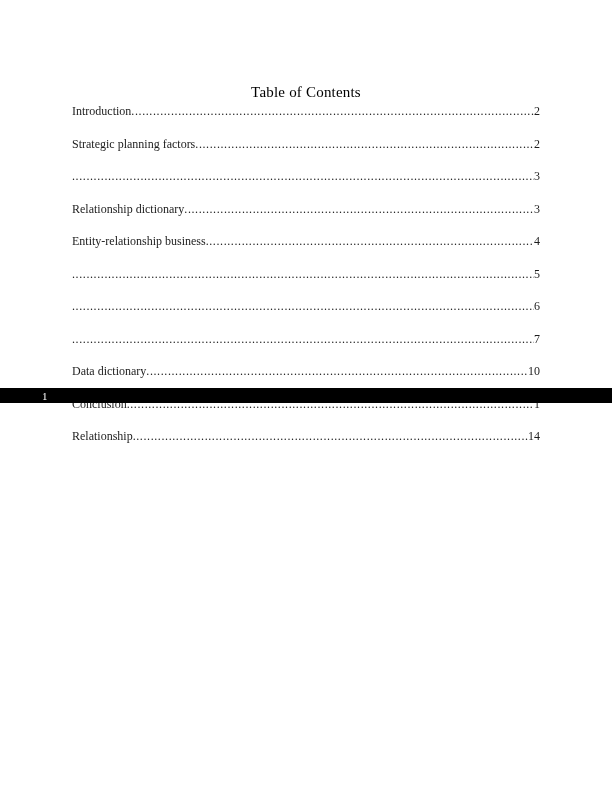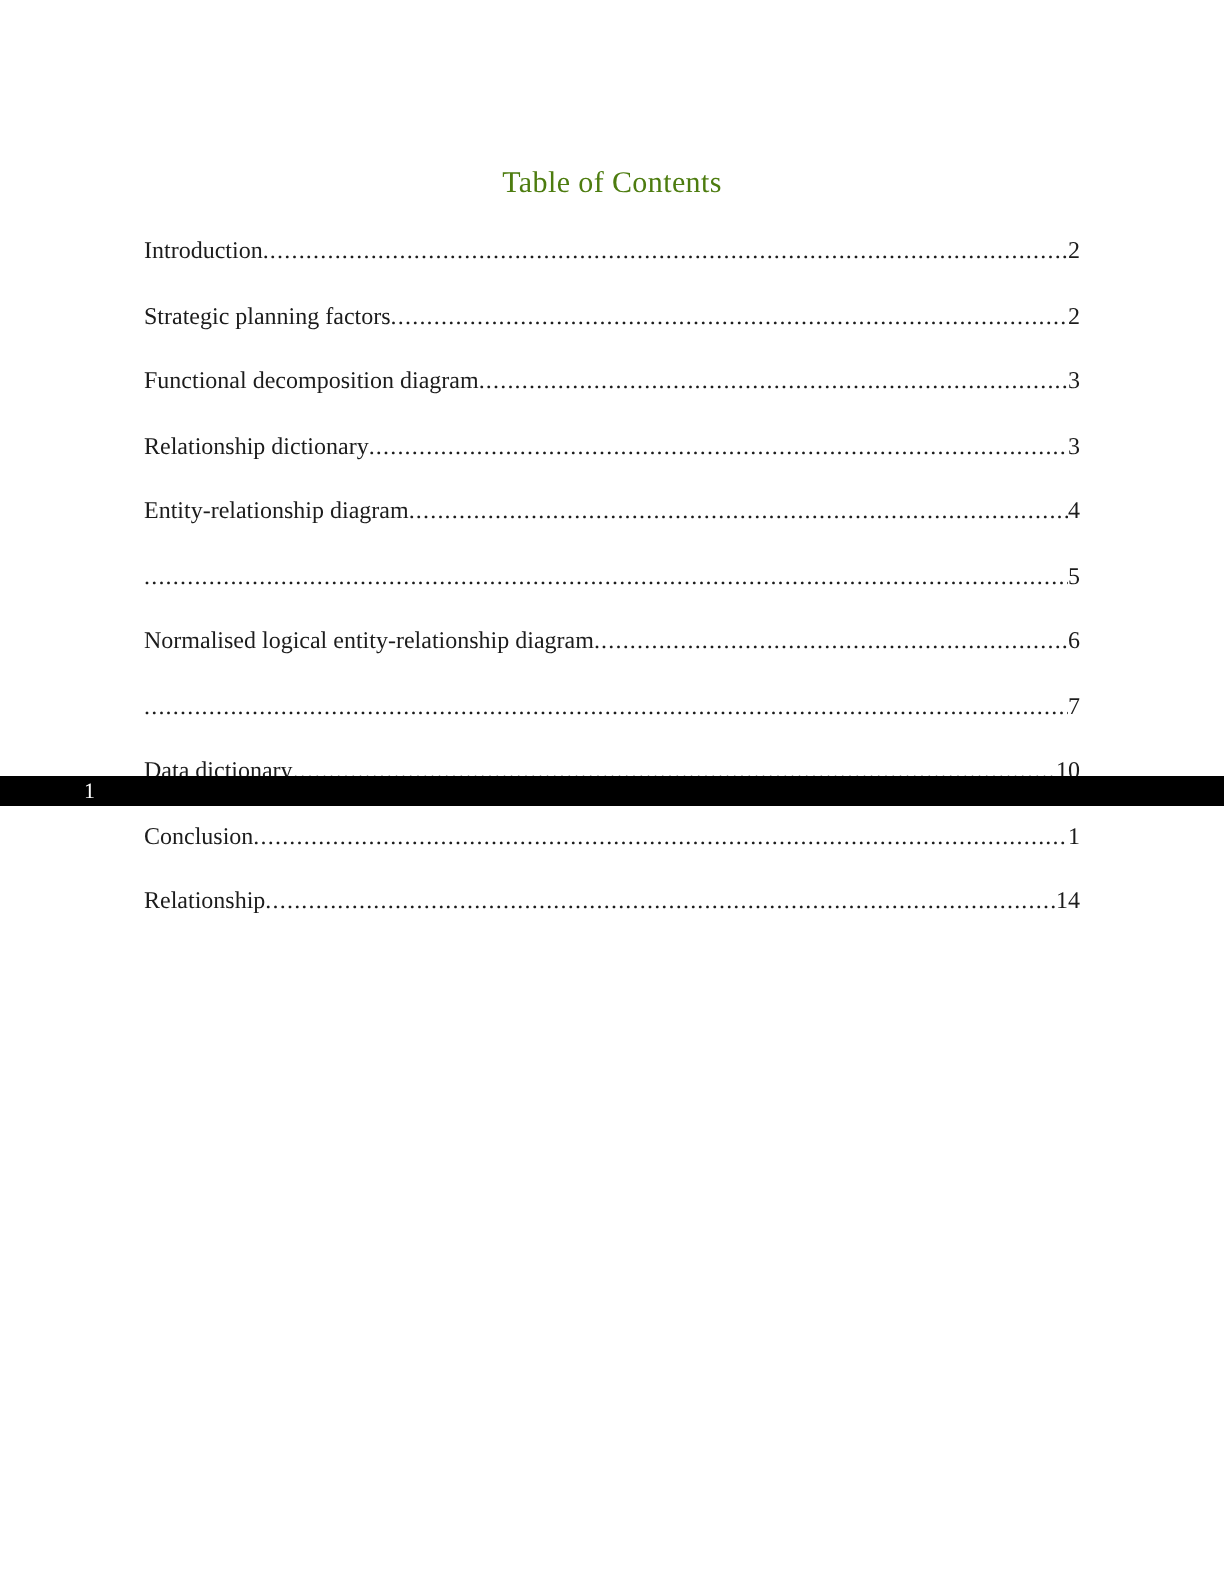--- a/index.html
+++ b/index.html
@@ -18,29 +18,28 @@
   }
   .toc-title {
     position: absolute;
     top: 84px;
     left: 0;
     right: 0;
     margin: 0;
     text-align: center;
     font-size: 15px;
     font-weight: normal;
-    color: #4d7c0f;
+    color: #000000;
     letter-spacing: 0.2px;
   }
   .toc-list {
     position: absolute;
     top: 105px;
     left: 72px;
     right: 72px;
-    margin-top: 14px;
   }
   .toc-row {
     display: flex;
     align-items: baseline;
     height: 32.5px;
     font-size: 12px;
     line-height: 13px;
   }
   .toc-label {
     white-space: nowrap;
@@ -88,44 +87,42 @@
     <span class="toc-page">2</span>
   </div>
 
   <div class="toc-row">
     <span class="toc-label">Strategic planning factors</span>
     <span class="leader">............................................................................................................................................................................................................................................................................................................</span>
     <span class="toc-page">2</span>
   </div>
 
   <div class="toc-row">
-    <span class="toc-label">Functional decomposition diagram</span>
     <span class="leader">............................................................................................................................................................................................................................................................................................................</span>
     <span class="toc-page">3</span>
   </div>
 
   <div class="toc-row">
     <span class="toc-label">Relationship dictionary</span>
     <span class="leader">............................................................................................................................................................................................................................................................................................................</span>
     <span class="toc-page">3</span>
   </div>
 
   <div class="toc-row">
-    <span class="toc-label">Entity-relationship diagram</span>
+    <span class="toc-label">Entity-relationship business</span>
     <span class="leader">............................................................................................................................................................................................................................................................................................................</span>
     <span class="toc-page">4</span>
   </div>
 
   <div class="toc-row">
     <span class="leader">............................................................................................................................................................................................................................................................................................................</span>
     <span class="toc-page">5</span>
   </div>
 
   <div class="toc-row">
-    <span class="toc-label">Normalised logical entity-relationship diagram</span>
     <span class="leader">............................................................................................................................................................................................................................................................................................................</span>
     <span class="toc-page">6</span>
   </div>
 
   <div class="toc-row">
     <span class="leader">............................................................................................................................................................................................................................................................................................................</span>
     <span class="toc-page">7</span>
   </div>
 
   <div class="toc-row">

